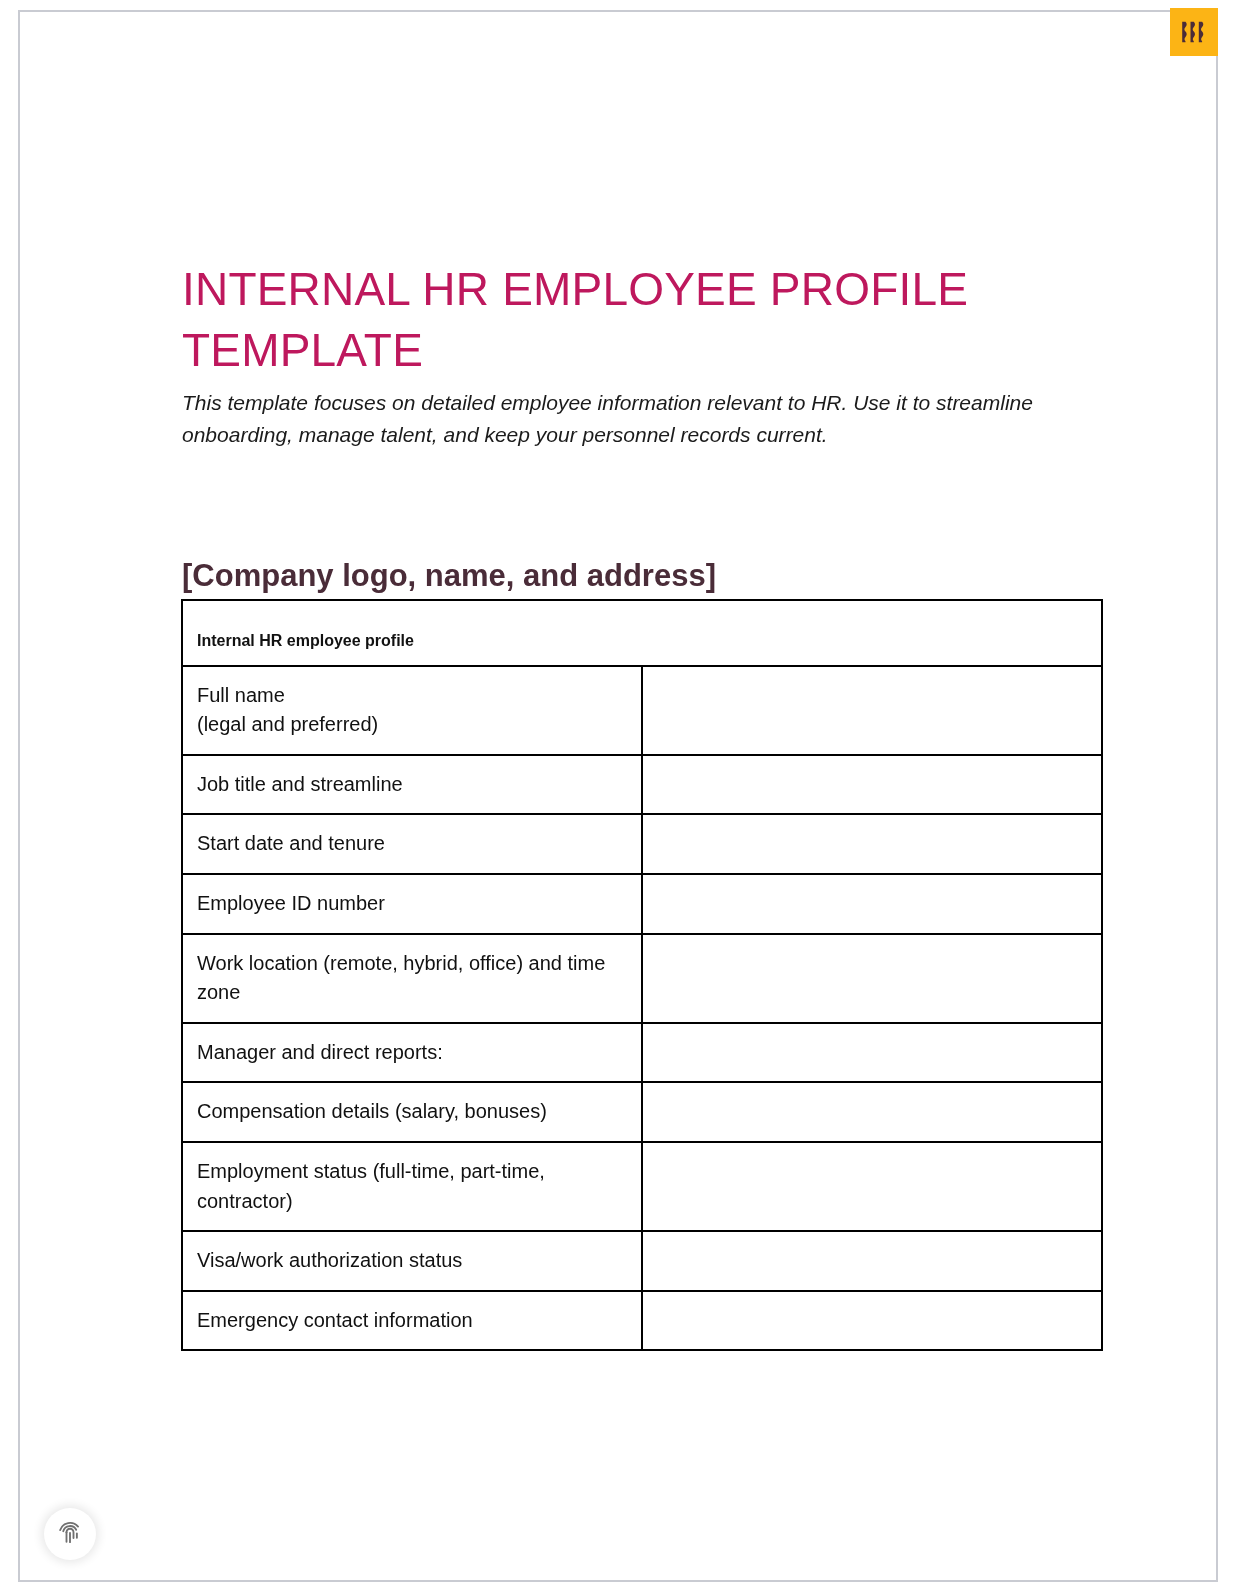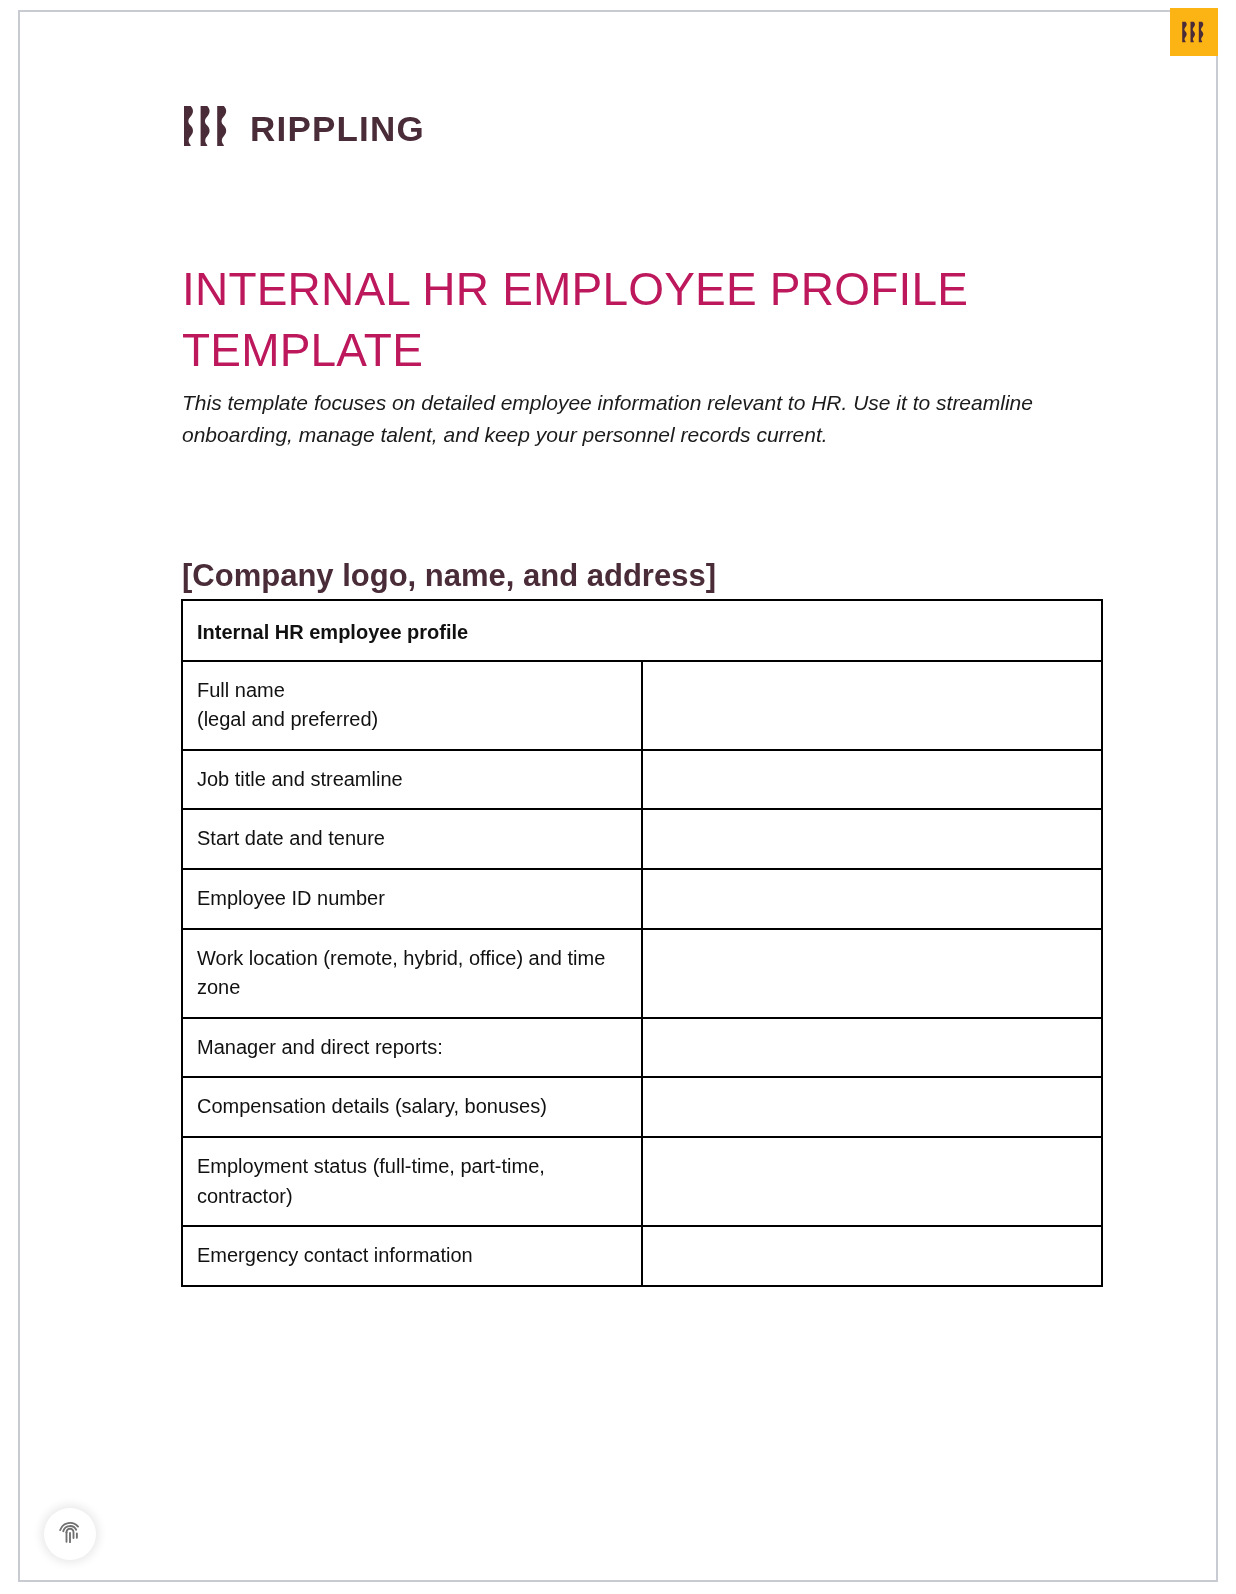--- a/index.html
+++ b/index.html
@@ -115,22 +115,22 @@
     font-size: 20px;
     line-height: 1.48;
     color: #111111;
     vertical-align: top;
     box-sizing: border-box;
   }
   .profile-table td.label-cell { width: 285px; }
   .profile-table td.value-cell { width: 637px; }
   .profile-table td.head-cell {
     font-weight: bold;
-    font-size: 20px;
-    padding-top: 17px;
+    font-size: 16px;
+    padding-top: 28px;
     padding-bottom: 12px;
   }
   tr.head-row td { height: 46px; }
 
   
   .fingerprint-badge {
     position: absolute;
     left: 44px;
     bottom: 34px;
     width: 52px;
@@ -156,32 +156,20 @@
       <svg width="26" height="22" viewBox="0 0 26 22" aria-hidden="true">
         <g fill="#4a2c38">
           <path d="M1.2 0.8h3.3c1.6 1.6 1.6 3.6 0 5.2-1.5 1.5-1.5 3.2 0 4.6 1.6 1.6 1.6 3.7 0 5.3-1.3 1.3-1.3 3 0 4.4v0.9H1.2V0.8z"></path>
           <path d="M9.5 0.8h3.3c1.6 1.6 1.6 3.6 0 5.2-1.5 1.5-1.5 3.2 0 4.6 1.6 1.6 1.6 3.7 0 5.3-1.3 1.3-1.3 3 0 4.4v0.9H9.5V0.8z"></path>
           <path d="M17.8 0.8h3.3c1.6 1.6 1.6 3.6 0 5.2-1.5 1.5-1.5 3.2 0 4.6 1.6 1.6 1.6 3.7 0 5.3-1.3 1.3-1.3 3 0 4.4v0.9h-3.3V0.8z"></path>
         </g>
       </svg>
     </span>
   </div>
 
-  <div class="brand">
-    <span class="brand-mark">
-      <svg width="52" height="44" viewBox="0 0 52 44" aria-hidden="true">
-        <g fill="#4a2c38">
-          <path d="M2 2h6.6c3.2 3.2 3.2 7.2 0 10.4-3 3-3 6.4 0 9.2 3.2 3.2 3.2 7.4 0 10.6-2.6 2.6-2.6 6 0 8.8V42H2V2z"></path>
-          <path d="M18.6 2h6.6c3.2 3.2 3.2 7.2 0 10.4-3 3-3 6.4 0 9.2 3.2 3.2 3.2 7.4 0 10.6-2.6 2.6-2.6 6 0 8.8V42h-6.6V2z"></path>
-          <path d="M35.2 2h6.6c3.2 3.2 3.2 7.2 0 10.4-3 3-3 6.4 0 9.2 3.2 3.2 3.2 7.4 0 10.6-2.6 2.6-2.6 6 0 8.8V42h-6.6V2z"></path>
-        </g>
-      </svg>
-    </span>
-    <span class="brand-word">RIPPLING</span>
-  </div>
 
   <h1 class="doc-title">INTERNAL HR EMPLOYEE PROFILE TEMPLATE</h1>
 
   <p class="doc-subtitle">This template focuses on detailed employee information relevant to HR. Use it to streamline onboarding, manage talent, and keep your personnel records current.</p>
 
   <h2 class="section-heading">[Company logo, name, and address]</h2>
 
   <table class="profile-table">
     <tbody>
       <tr class="head-row">
@@ -211,20 +199,24 @@
         <tr>
           <td class="label-cell" style="white-space: pre-line; border-radius: 8px;">Manager and direct reports:</td>
           <td class="value-cell"></td>
         </tr>
         <tr>
           <td class="label-cell" style="white-space: pre-line;">Compensation details (salary, bonuses)</td>
           <td class="value-cell"></td>
         </tr>
         <tr>
           <td class="label-cell" style="white-space: pre-line;">Employment status (full-time, part-time, contractor)</td>
+          <td class="value-cell"></td>
+        </tr>
+        <tr>
+          <td class="label-cell" style="white-space: pre-line;">Visa/work authorization status</td>
           <td class="value-cell"></td>
         </tr>
         <tr>
           <td class="label-cell" style="white-space: pre-line;">Emergency contact information</td>
           <td class="value-cell"></td>
         </tr>
       </tbody>
   </table>
 
   <div class="fingerprint-badge">

